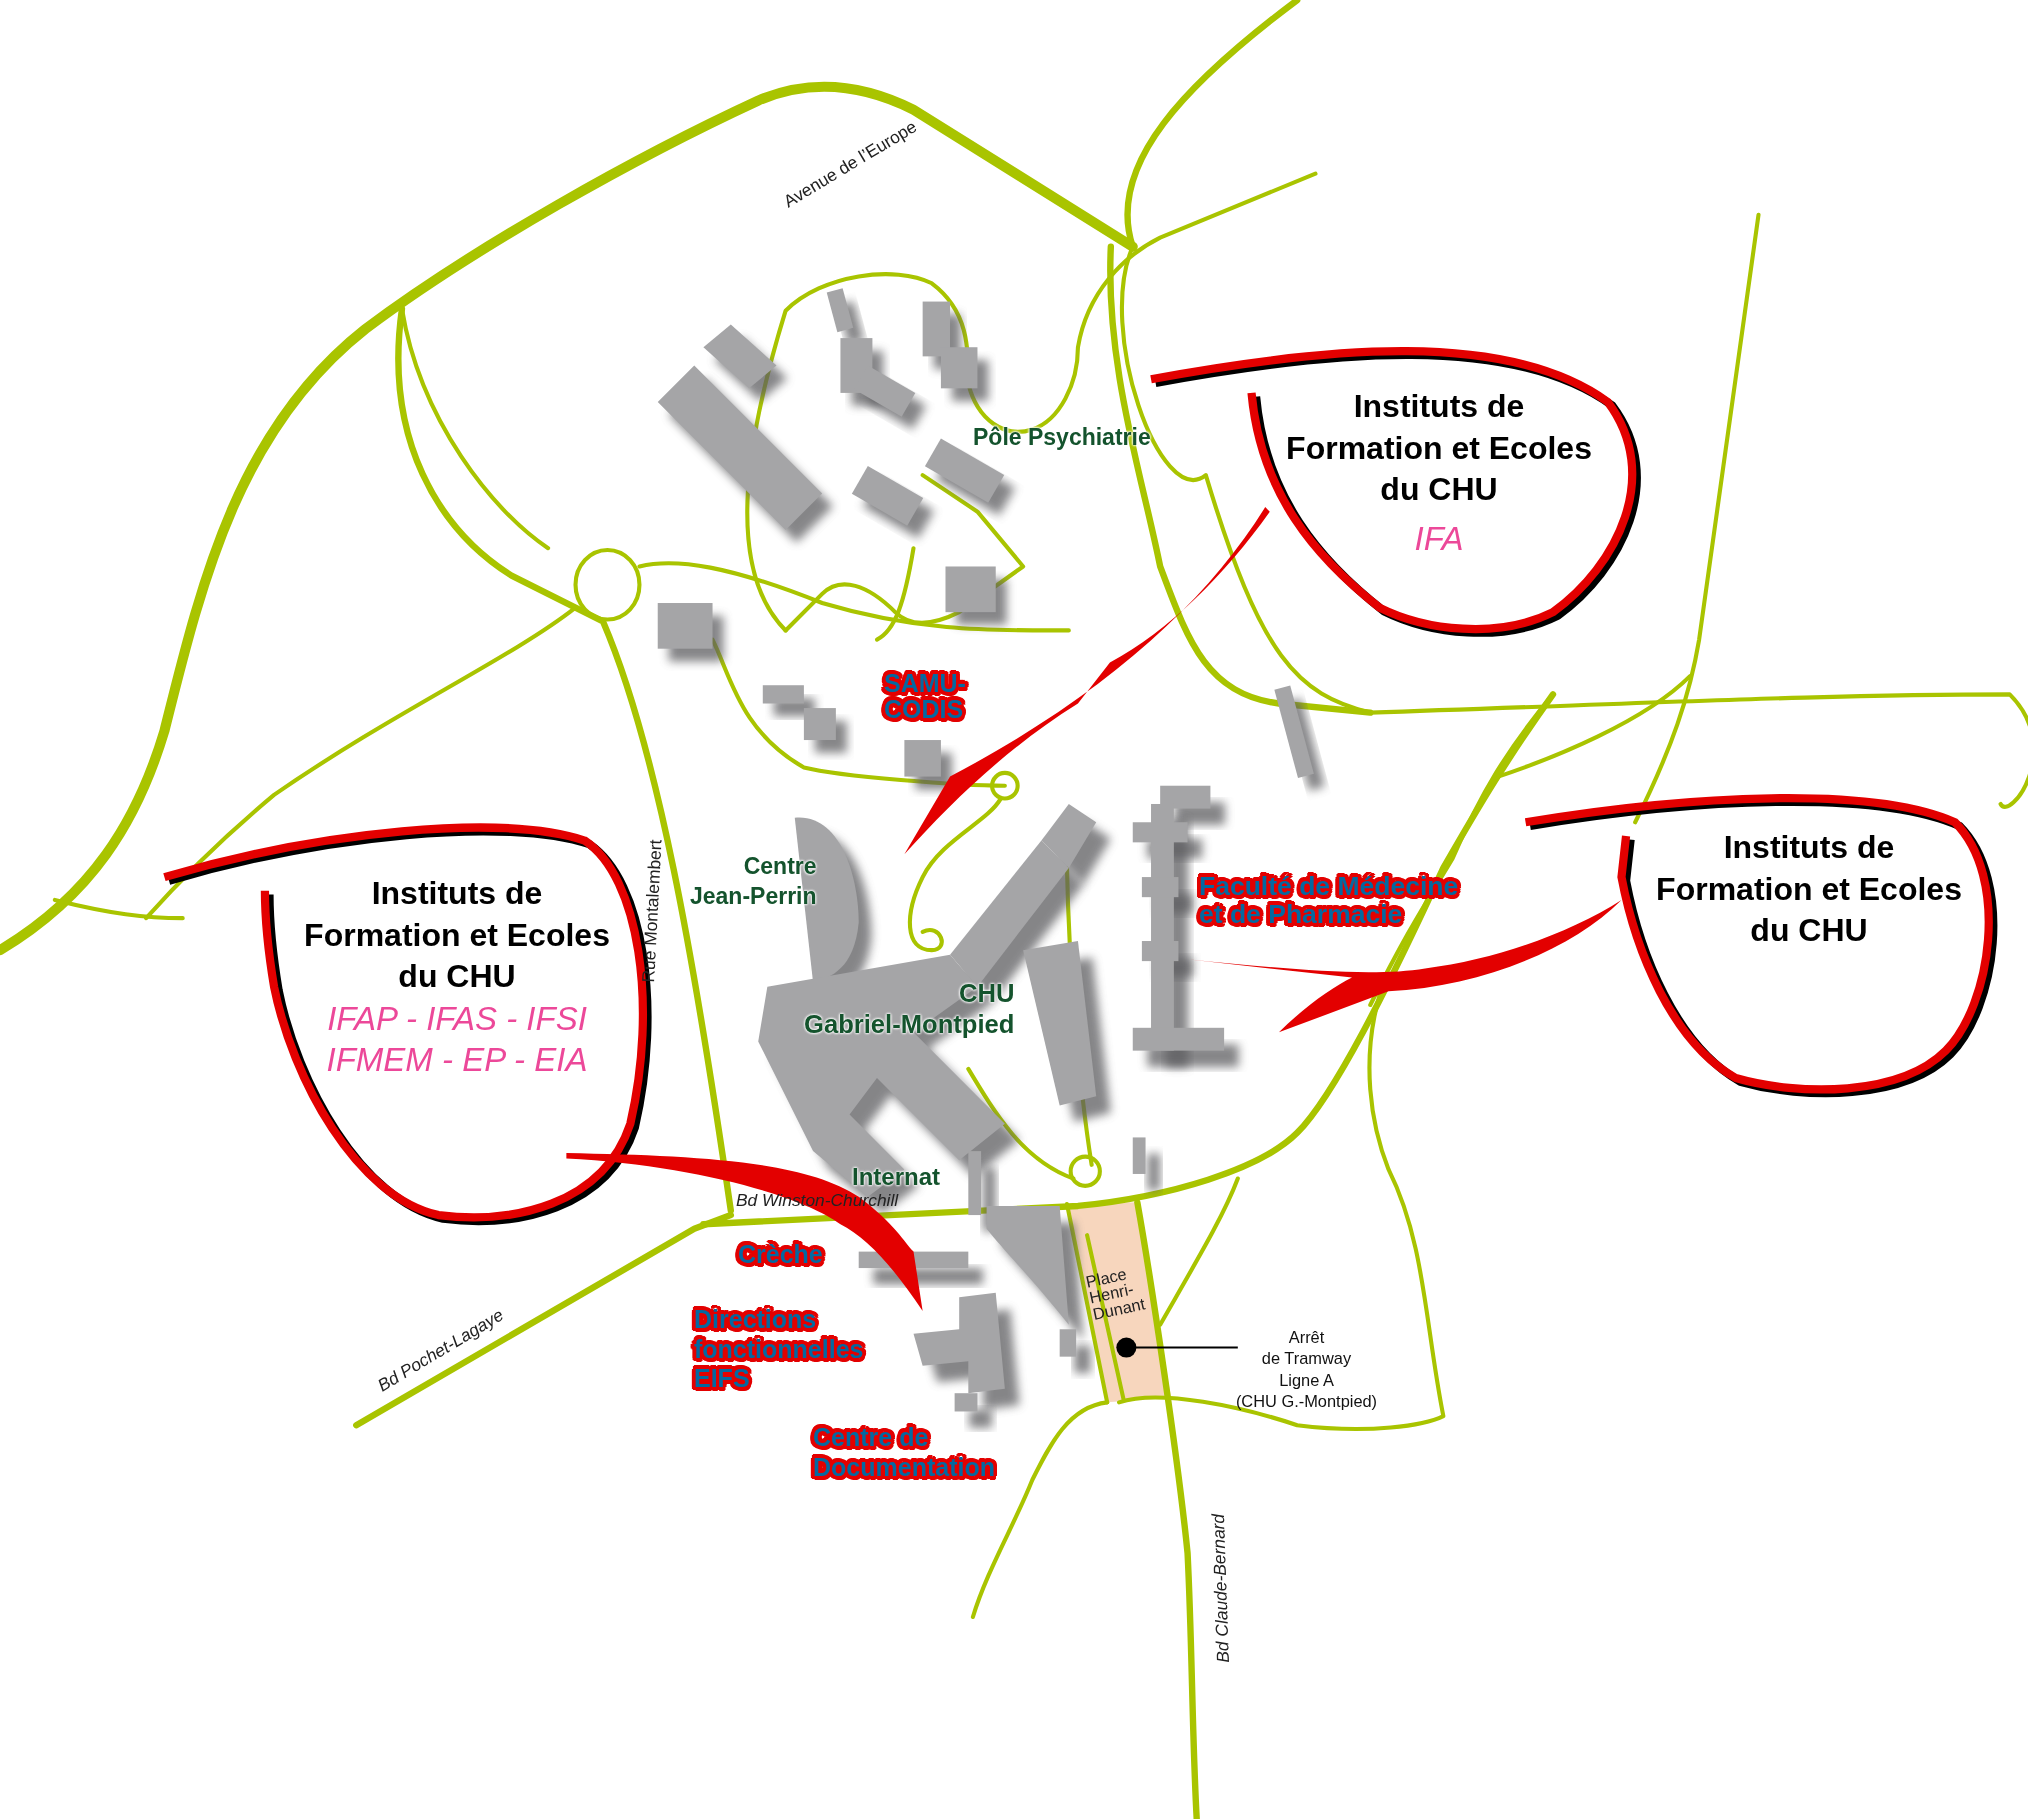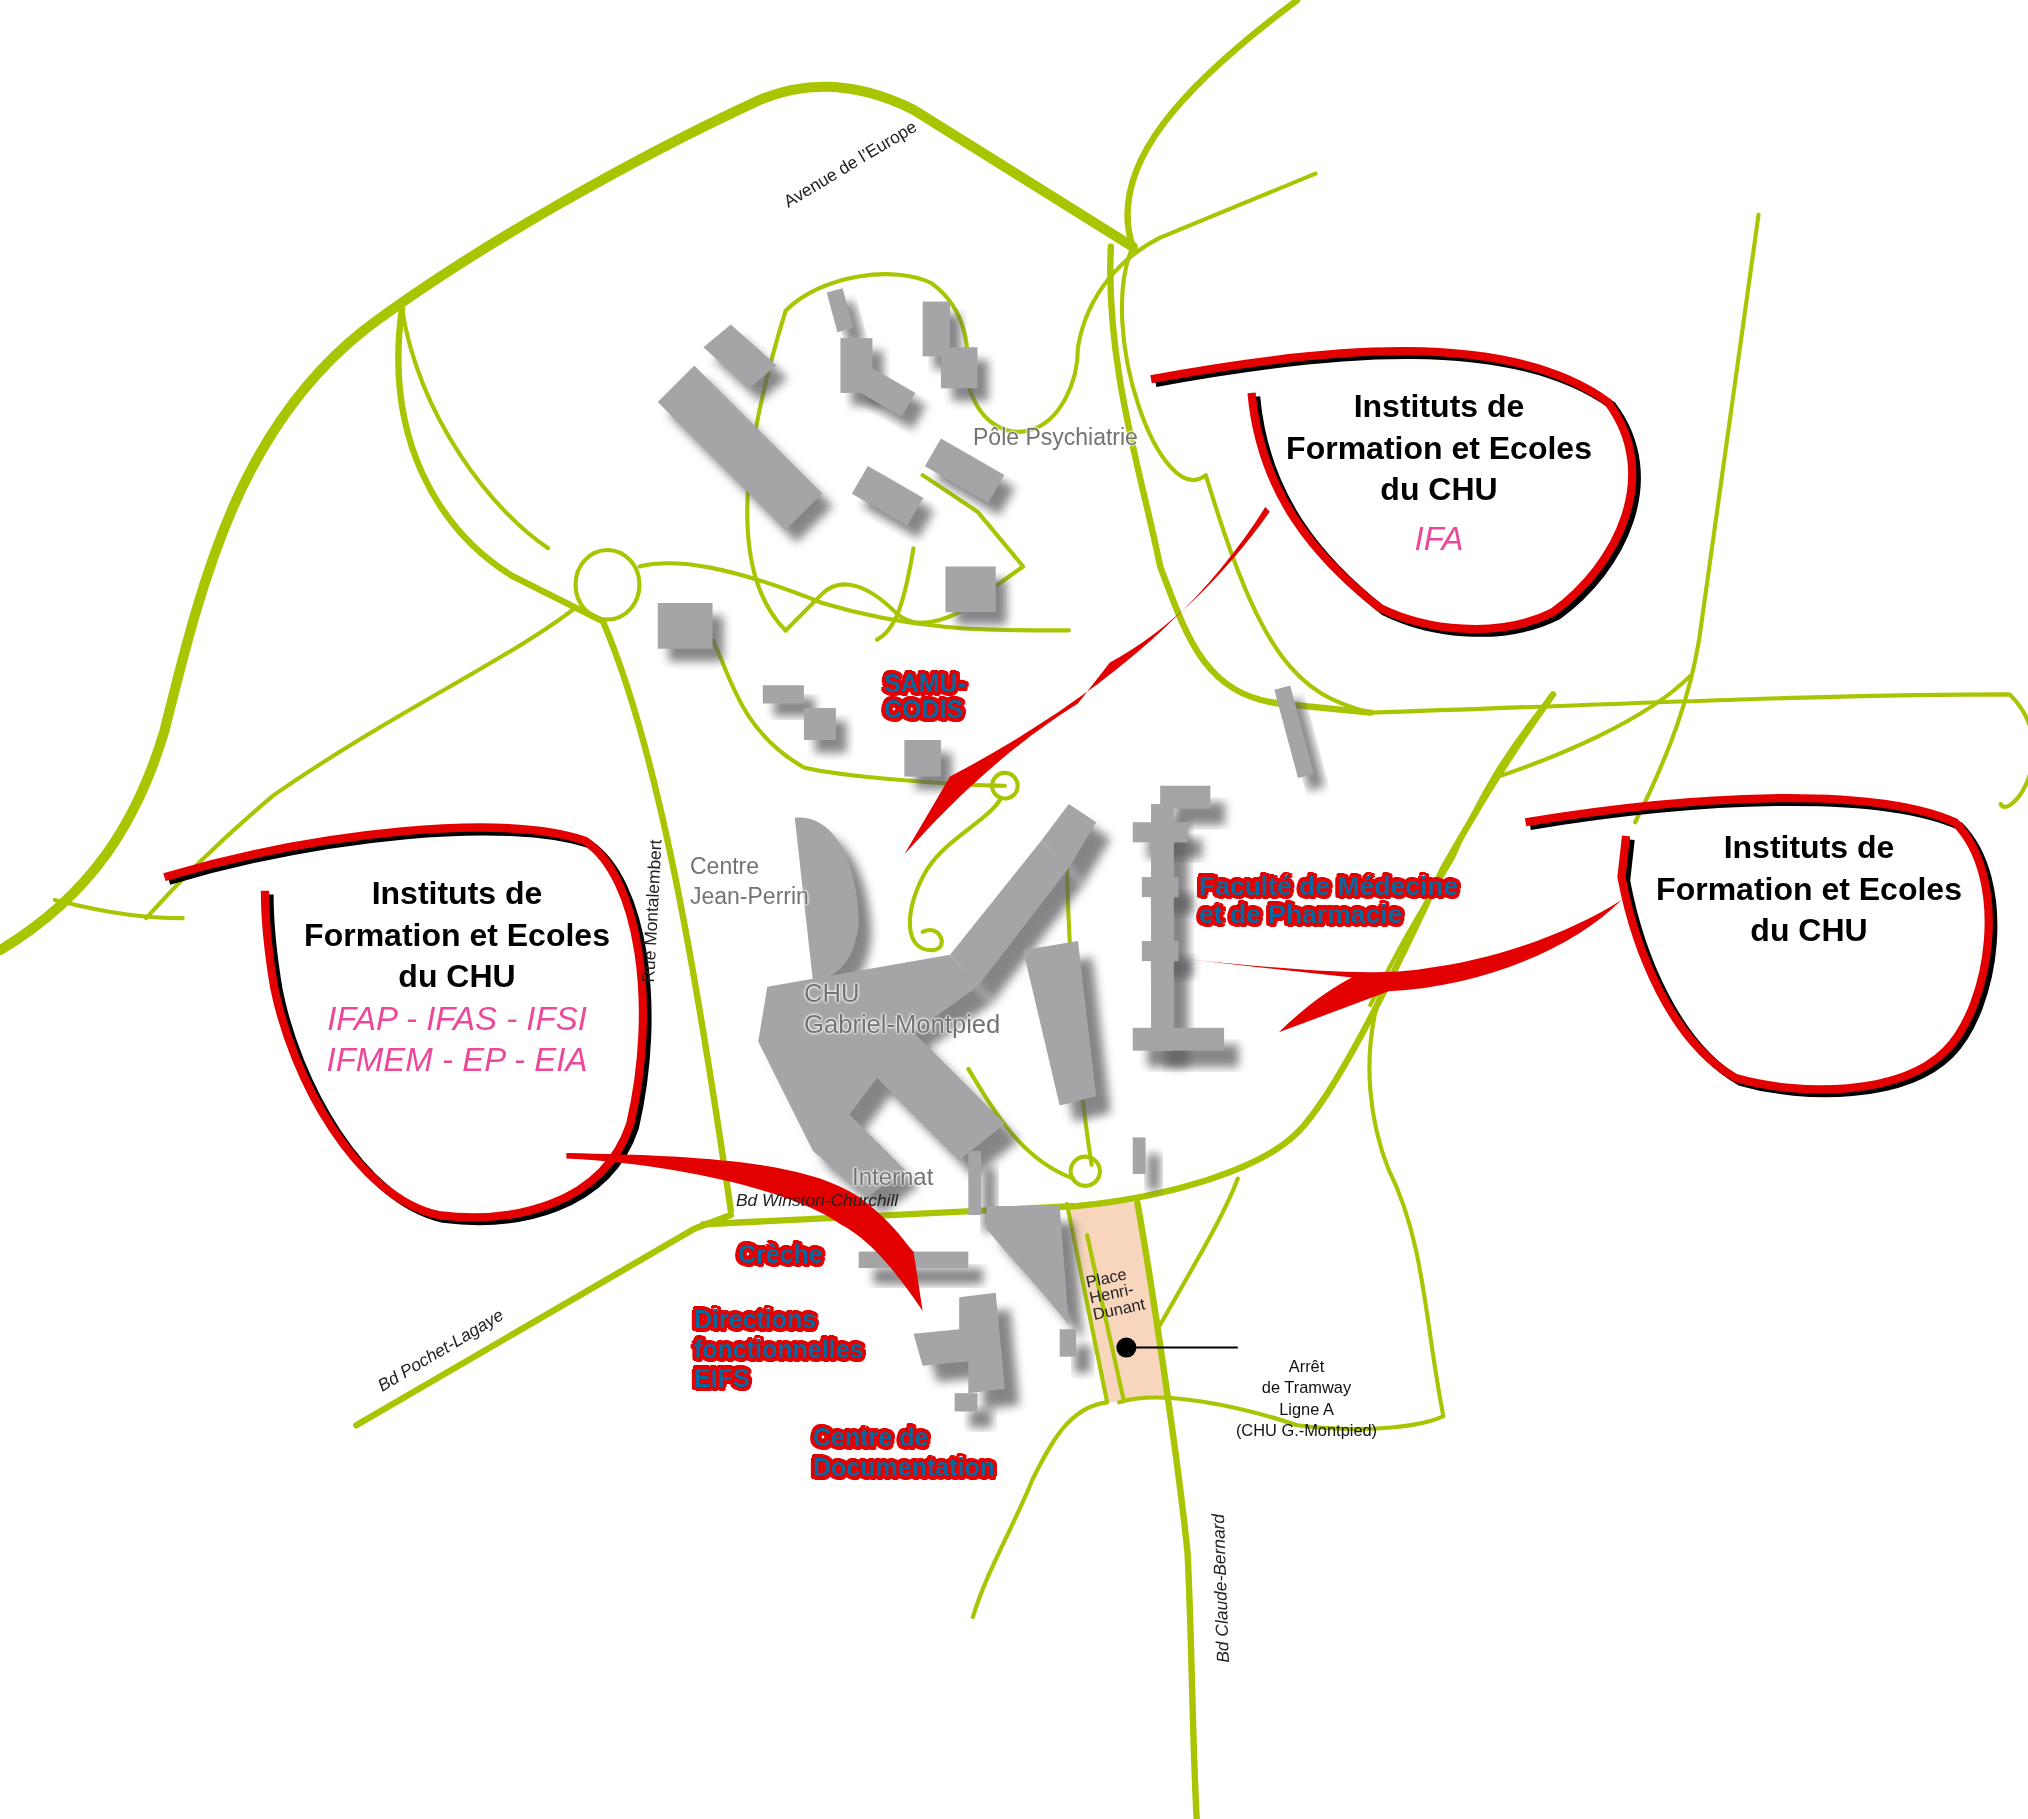--- a/index.html
+++ b/index.html
@@ -8,22 +8,22 @@
   #map { position: absolute; left: 0; top: 0; width: 2028px; height: 1819px; }
   .road { fill: none; stroke: #a9c400; stroke-linecap: round; stroke-linejoin: round; }
   .road.major { stroke-width: 11; }
   .road.mid { stroke-width: 7; }
   .road.minor { stroke-width: 4.5; }
   .bldg { fill: #a5a5a7; }
   .shadow { fill: #5d5d60; opacity: 0.75; filter: url(#blur); }
   .lbl { position: absolute; white-space: nowrap; line-height: 1; }
   .street { font-size: 17.4px; font-style: italic; color: #222; }
   .street-plain { font-size: 17.4px; color: #222; }
-  .place-lbl { font-weight: normal; font-size: 24px; color: #737373;
-               text-shadow: 0 0 2.7px #fff, 0 0 2.7px #fff, 0 0 2.7px #fff; text-align: left; }
+  .place-lbl { font-weight: bold; font-size: 24px; color: #14532d;
+               text-shadow: 0 0 2.7px #fff, 0 0 2.7px #fff, 0 0 2.7px #fff; text-align: right; }
   .red-lbl { font-weight: bold; font-size: 27.4px; color: #0369a1; line-height: 1.05;
              -webkit-text-stroke: 0px; 
              text-shadow: -2.7px -2.7px 0 #e30000, 2.7px -2.7px 0 #e30000, -2.7px 2.7px 0 #e30000, 2.7px 2.7px 0 #e30000,
                           0 -3.7px 0 #e30000, 0 3.7px 0 #e30000, -3.7px 0 0 #e30000, 3.7px 0 0 #e30000,
                           -1.8px -3.7px 0 #e30000, 1.8px 3.7px 0 #e30000, -3.7px 1.8px 0 #e30000, 3.7px -1.8px 0 #e30000; }
   .inst-title { font-weight: bold; font-size: 32px; color: #000; text-align: center; line-height: 1.3;
                 text-shadow: -1.8px -1.8px 0 #fff, 1.8px -1.8px 0 #fff, -1.8px 1.8px 0 #fff, 1.8px 1.8px 0 #fff; }
   .inst-sub { font-style: italic; font-size: 33px; color: #ec4899; text-align: center; line-height: 1.25; }
   .inst-block { position: absolute; }
   .tram-lbl { font-size: 16.4px; color: #111; text-align: center; line-height: 1.3; }
@@ -252,19 +252,19 @@
 </div>
 
 <div class="inst-block" style="left:1617px;top:827px;width:384px;">
   <div class="inst-title">
     <div>Instituts de</div>
     <div>Formation et Ecoles</div>
     <div>du CHU</div>
   </div>
 </div>
 
-<div class="lbl tram-lbl" style="left:1215px;top:1356px;width:183px;">
+<div class="lbl tram-lbl" style="left:1215px;top:1327px;width:183px;">
   <div>Arrêt</div>
   <div>de Tramway</div>
   <div>Ligne A</div>
   <div>(CHU G.-Montpied)</div>
 </div>
 
 
 </body></html>

